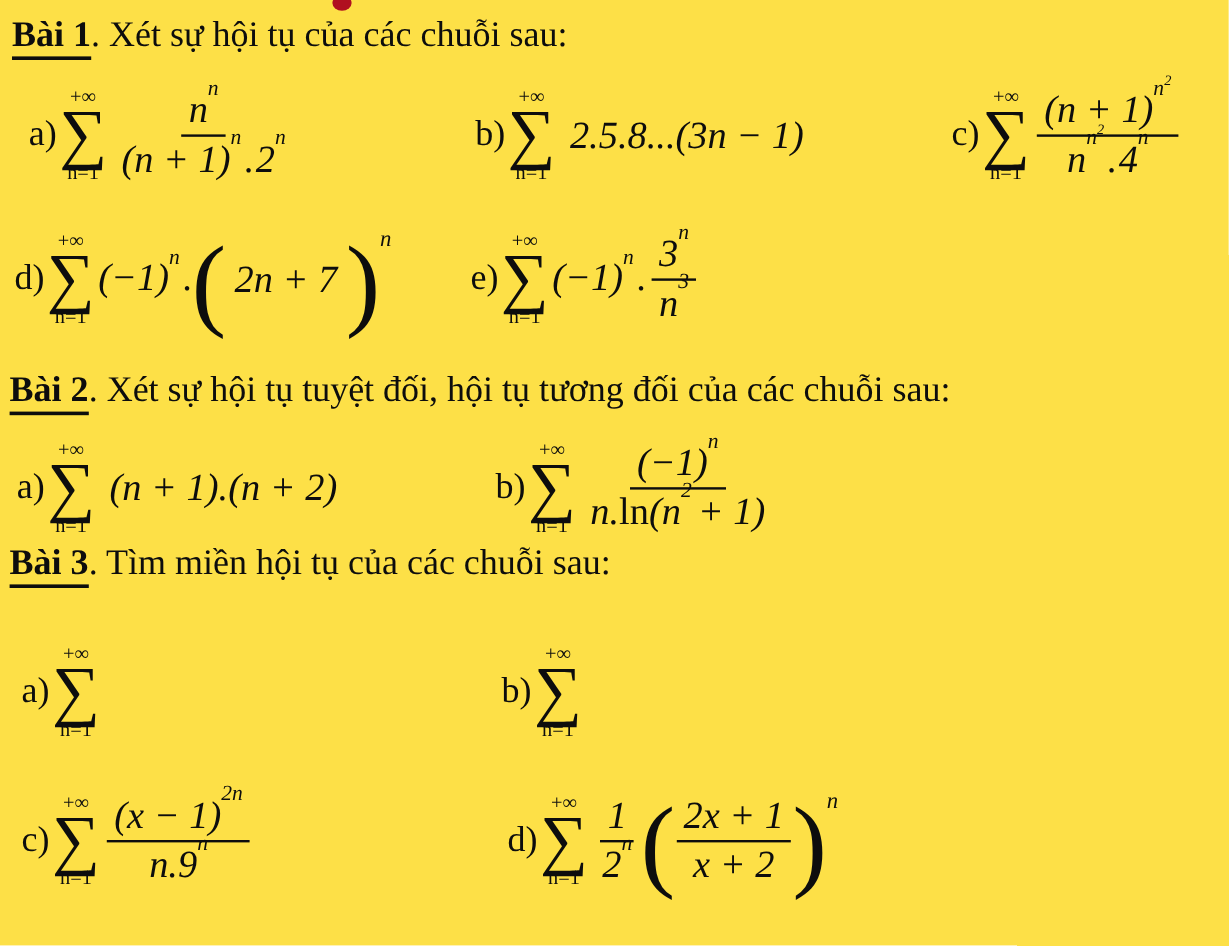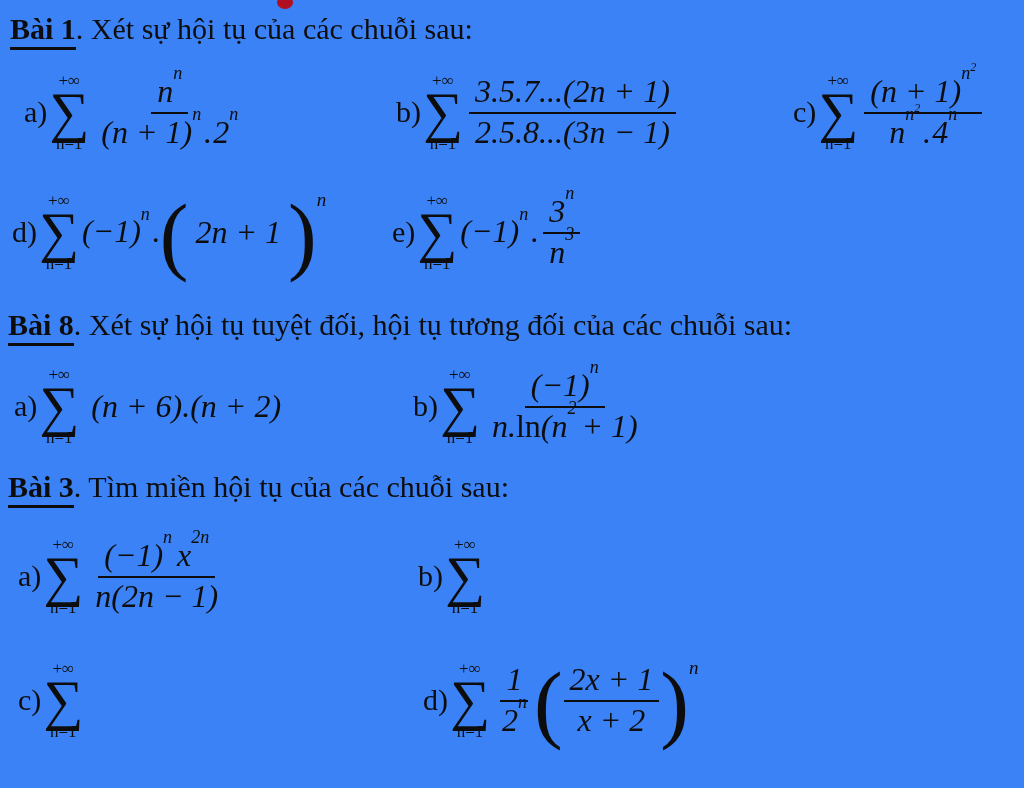--- a/index.html
+++ b/index.html
@@ -1,17 +1,17 @@
 <!DOCTYPE html>
 <html><head>
 <meta charset="utf-8">
 <style>
   html,body{margin:0;padding:0;background:#ffffff;}
   .page{
-    position:relative;width:1024px;height:788px;background:#3b82f6;
+    position:relative;width:1024px;height:788px;background:#fde047;
     color:#0d0d0d;overflow:hidden;
     font-family:"Liberation Serif","DejaVu Serif",serif;
   }
   .red-mark{
     position:absolute;left:277px;top:-4px;width:16px;height:13px;
     background:#b01020;border-radius:50%;
   }
   .heading{
     position:absolute;font-size:30px;line-height:1.15;white-space:nowrap;
   }
@@ -67,21 +67,20 @@
   </div>
 
   <div class="formula" style="left:396px;top:72px">
     <span class="flabel">b)</span>
     <span class="sum">
       <span class="lim">+∞</span>
       <span class="sigma">∑</span>
       <span class="lim low">n=1</span>
     </span>
     <span class="frac">
-      <span class="num">3.5.7...(2n + 1)</span>
       <span class="den">2.5.8...(3n − 1)</span>
     </span>
   </div>
 
   <div class="formula" style="left:793px;top:72px">
     <span class="flabel">c)</span>
     <span class="sum">
       <span class="lim">+∞</span>
       <span class="sigma">∑</span>
       <span class="lim low">n=1</span>
@@ -96,21 +95,21 @@
     <span class="flabel">d)</span>
     <span class="sum">
       <span class="lim">+∞</span>
       <span class="sigma">∑</span>
       <span class="lim low">n=1</span>
     </span>
     <span><span>(−1)</span><sup class="e">n</sup></span>
     <span class="dot">.</span>
     <span class="bigp">(</span>
     <span class="frac">
-      <span class="den">2n + 1</span>
+      <span class="den">2n + 7</span>
     </span>
     <span class="bigp">)</span>
     <span class="psup">n</span>
   </div>
 
   <div class="formula" style="left:392px;top:192px">
     <span class="flabel">e)</span>
     <span class="sum">
       <span class="lim">+∞</span>
       <span class="sigma">∑</span>
@@ -118,81 +117,81 @@
     </span>
     <span><span>(−1)</span><sup class="e">n</sup></span>
     <span class="dot">.</span>
     <span class="frac">
       <span class="num"><span>3</span><sup class="e">n</sup></span>
       <span class="den"><span>n</span><sup class="e">3</sup></span>
     </span>
   </div>
 
   <div class="heading" style="left:8px;top:308px">
-    <span class="hlabel">Bài 8</span><span>. Xét sự hội tụ tuyệt đối, hội tụ tương đối của các chuỗi sau:</span>
+    <span class="hlabel">Bài 2</span><span>. Xét sự hội tụ tuyệt đối, hội tụ tương đối của các chuỗi sau:</span>
   </div>
 
   <div class="formula" style="left:14px;top:366px">
     <span class="flabel">a)</span>
     <span class="sum">
       <span class="lim">+∞</span>
       <span class="sigma">∑</span>
       <span class="lim low">n=1</span>
     </span>
     <span class="frac">
-      <span class="den">(n + 6).(n + 2)</span>
+      <span class="den">(n + 1).(n + 2)</span>
     </span>
   </div>
 
   <div class="formula" style="left:413px;top:366px">
     <span class="flabel">b)</span>
     <span class="sum">
       <span class="lim">+∞</span>
       <span class="sigma">∑</span>
       <span class="lim low">n=1</span>
     </span>
     <span class="frac">
       <span class="num"><span>(−1)</span><sup class="e">n</sup></span>
       <span class="den"><span>n.</span><span class="up">ln</span><span>(</span><span>n</span><sup class="e">2</sup><span class="gap">+ 1)</span></span>
     </span>
   </div>
 
-  <div class="heading" style="left:8px;top:470px">
+  <div class="heading" style="left:8px;top:452px">
     <span class="hlabel">Bài 3</span><span>. Tìm miền hội tụ của các chuỗi sau:</span>
   </div>
 
   <div class="formula" style="left:18px;top:536px">
     <span class="flabel">a)</span>
     <span class="sum">
       <span class="lim">+∞</span>
       <span class="sigma">∑</span>
       <span class="lim low">n=1</span>
     </span>
-    <span class="frac">
-      <span class="num"><span>(−1)</span><sup class="e">n</sup><span class="gap">x</span><sup class="e">2n</sup></span>
-      <span class="den">n(2n − 1)</span>
-    </span>
   </div>
 
   <div class="formula" style="left:418px;top:536px">
     <span class="flabel">b)</span>
     <span class="sum">
       <span class="lim">+∞</span>
       <span class="sigma">∑</span>
       <span class="lim low">n=1</span>
     </span>
   </div>
 
   <div class="formula" style="left:18px;top:660px">
     <span class="flabel">c)</span>
     <span class="sum">
       <span class="lim">+∞</span>
       <span class="sigma">∑</span>
       <span class="lim low">n=1</span>
     </span>
+    <span class="frac">
+      <span class="num"><span>(x − 1)</span><sup class="e">2n</sup></span>
+      <span class="den"><span>n.</span><span>9</span><sup class="e">n</sup></span>
+    </span>
   </div>
 
   <div class="formula" style="left:423px;top:660px">
     <span class="flabel">d)</span>
     <span class="sum">
       <span class="lim">+∞</span>
       <span class="sigma">∑</span>
       <span class="lim low">n=1</span>
     </span>
     <span class="frac">

